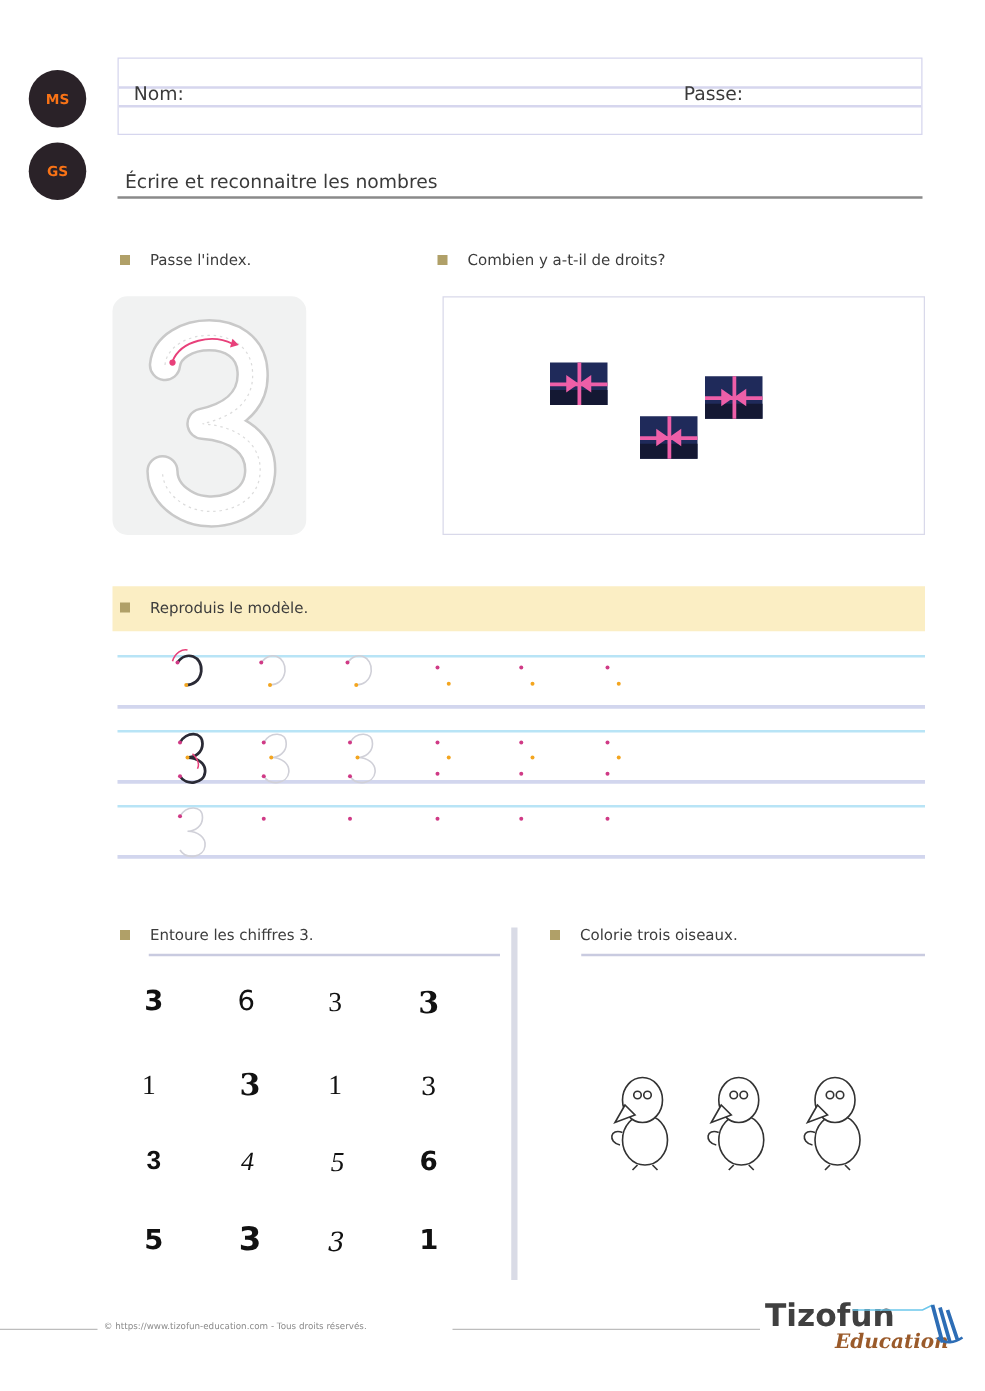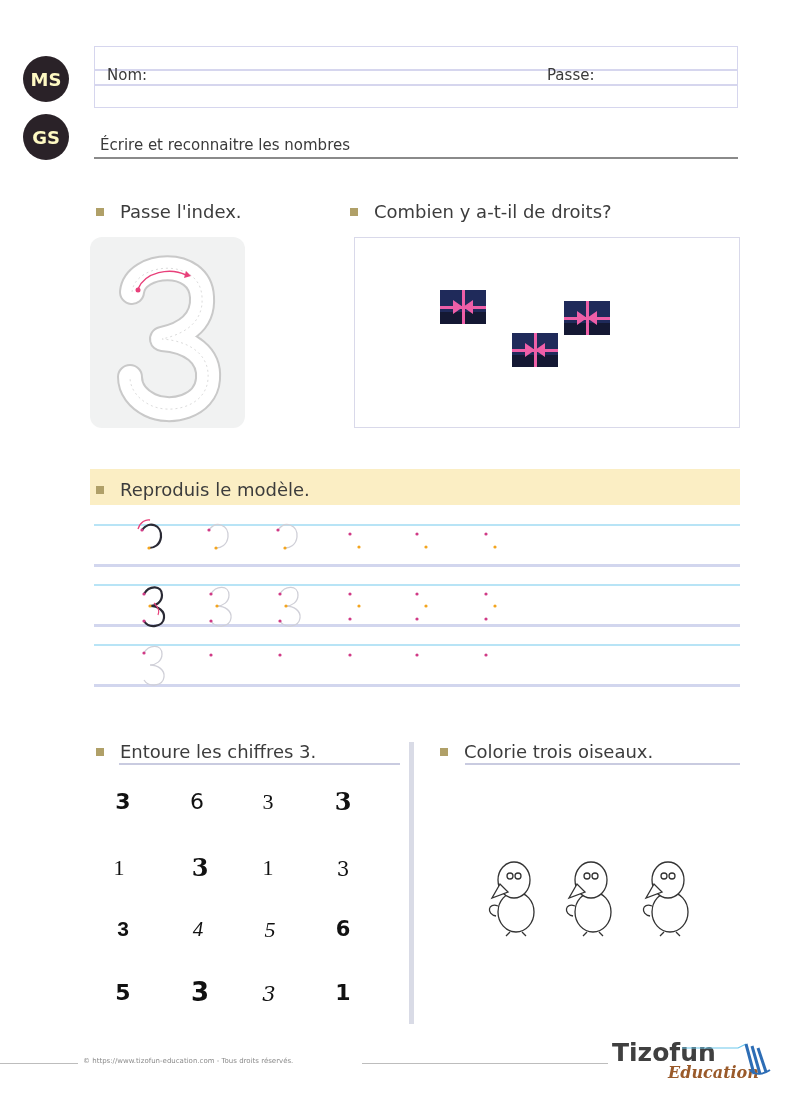--- a/index.html
+++ b/index.html
@@ -1,32 +1,32 @@
 <!DOCTYPE html>
 <html><head>
 <meta charset="utf-8">
 <style>
   html, body { margin:0; padding:0; background:#ffffff; }
   body { width:788px; height:1113px; position:relative; overflow:hidden;
          font-family:"DejaVu Sans", "Liberation Sans", sans-serif; color:#3a3a3a; }
   .abs { position:absolute; }
 
   .badge { position:absolute; width:46px; height:46px; border-radius:50%;
-           background:#2a2228; color:#fef9c3; font-size:18px; font-weight:bold;
+           background:#2a2228; color:#f97316; font-size:11px; font-weight:bold;
            display:flex; align-items:center; justify-content:center; }
 
   .name-box { position:absolute; left:94px; top:46px; width:644px; height:62px;
               border:1.5px solid #d6d6ee; box-sizing:border-box; }
   .name-box .line { position:absolute; left:0; right:0; height:1.5px; background:#d6d6ee; }
   .name-box .lbl { position:absolute; font-size:15px; color:#3a3a3a; top:19px; }
 
   .title { position:absolute; left:100px; top:136px; font-size:15px; color:#3a3a3a; }
   .title-rule { position:absolute; left:94px; top:157px; width:644px; height:2px; background:#8a8a8a; }
 
-  .heading { position:absolute; font-size:18px; color:#3c3c3c; display:flex; align-items:center; }
+  .heading { position:absolute; font-size:12px; color:#3c3c3c; display:flex; align-items:center; }
   .heading .sq { width:8px; height:8px; background:#b0a068; margin-right:16px; display:inline-block; }
 
   .trace-card { position:absolute; left:90px; top:237px; width:155px; height:191px;
                 background:#f1f2f2; border-radius:12px; }
 
   .gift-box { position:absolute; left:354px; top:237px; width:386px; height:191px;
               border:1.5px solid #d9d9ea; box-sizing:border-box; background:#fff; }
 
   .banner { position:absolute; left:90px; top:469px; width:650px; height:36px; background:#fbeec4; }
 

